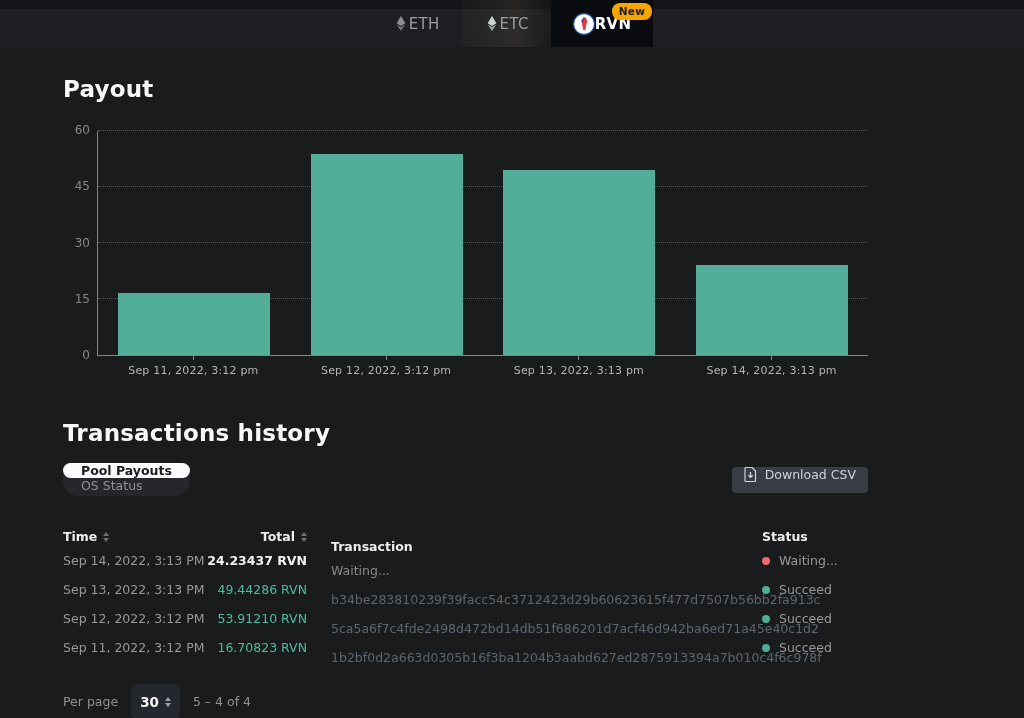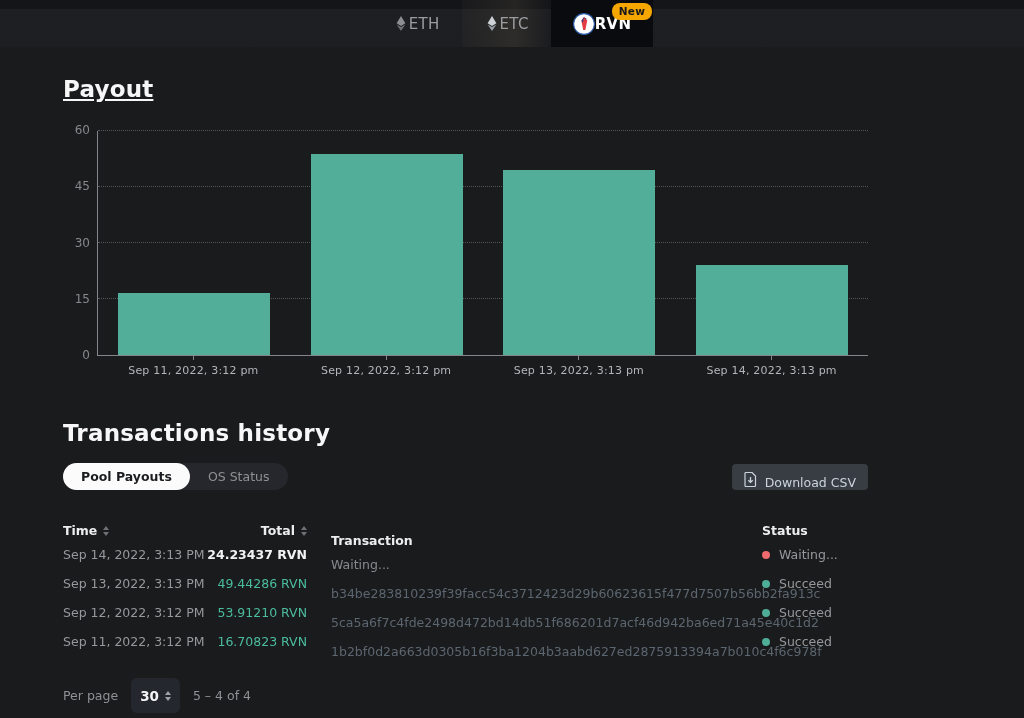--- a/index.html
+++ b/index.html
@@ -31,21 +31,21 @@
     background: #f5a700; color: #17181c;
     font-size: 10.5px; font-weight: bold;
     padding: 2px 7px 3px; border-radius: 4px;
   }
   .nav-tab .coin-icon { display: inline-flex; }
   
   .content { width: 805px; margin-left: 63px; }
   .h1 {
     font-size: 23px; font-weight: bold; color: #f7f7f8; letter-spacing: .2px;
   }
-  #payout-title { margin-top: 29px; text-decoration: underline; }
+  #payout-title { margin-top: 29px; }
   
   .chart { display: flex; margin-top: 29px; }
   .y-labels { position: relative; width: 34px; height: 225px; flex: none; }
   .ytick {
     position: absolute; right: 7px; font-size: 12px; color: #87888b;
   }
   .plot-col { flex: 1; }
   .plot {
     position: relative; height: 225px;
     border-left: 1px solid #85868a;
@@ -59,30 +59,30 @@
   .bar-cell { flex: 1; display: flex; align-items: flex-end; justify-content: center; }
   .bar { width: 79%; }
   .x-labels { display: flex; }
   .x-cell { flex: 1; display: flex; flex-direction: column; align-items: center; }
   .xtick { width: 1px; height: 4px; background: #85868a; }
   .xlab { font-size: 11px; color: #b4b5b8; margin-top: 4px; letter-spacing: .2px; }
   
   #tx-title { margin-top: 43px; }
   .tx-toolbar { margin-top: 17px; display: flex; justify-content: space-between; align-items: center; }
   .seg-group {
-    display: inline-flex; background: #26272c; border-radius: 15px; height: 27px;
+    display: inline-flex; background: #26272c; border-radius: 15px; height: 33px; flex-direction: column;
   }
   .seg {
     display: flex; align-items: center; padding: 0 18px;
     font-size: 12.5px; color: #8f9194; border-radius: 15px; cursor: pointer;
     border: none; background: transparent; font-family: inherit;
   }
   .seg.selected { background: #fbfbfc; color: #1b1c1f; font-weight: bold; }
   .csv-btn {
-    display: flex; align-items: flex-end; gap: 8px;
+    display: flex; align-items: flex-start; gap: 8px;
     background: #383d44; color: #ccd3da; border: none; border-radius: 4px;
     height: 26px; padding: 0 12px; font-size: 12.5px; cursor: pointer;
     font-family: inherit;
   }
   
   .tx-table { margin-top: 23px; }
   .trow {
     display: grid;
     grid-template-columns: 144px 100px 455px 106px;
     align-items: center;

